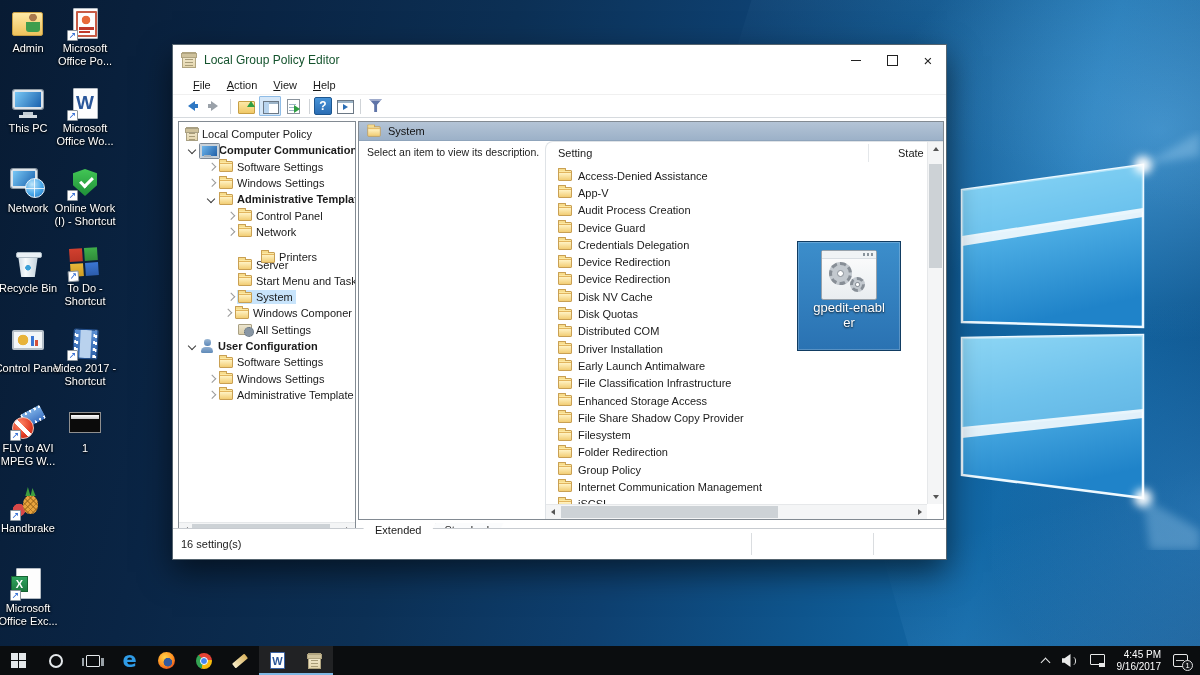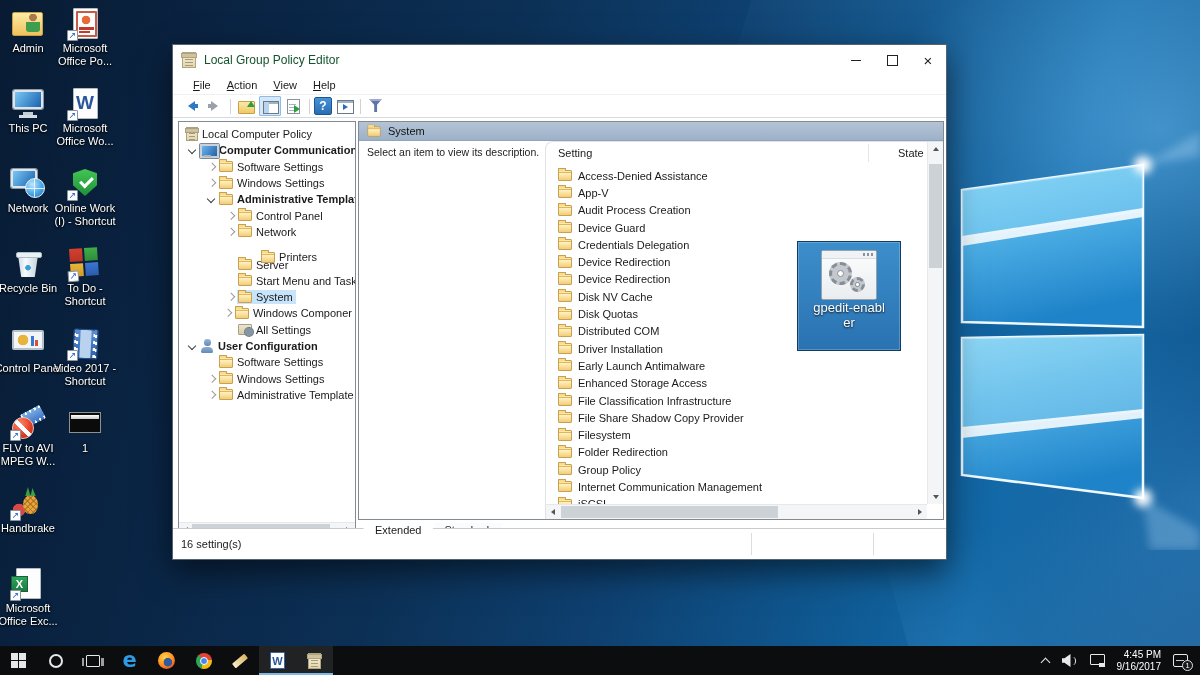--- a/index.html
+++ b/index.html
@@ -620,25 +620,25 @@
                   <div class="list-row">
                     <span class="li-folder"></span>
                     <span>Driver Installation</span>
                   </div>
                   <div class="list-row">
                     <span class="li-folder"></span>
                     <span>Early Launch Antimalware</span>
                   </div>
                   <div class="list-row">
                     <span class="li-folder"></span>
+                    <span>File Classification Infrastructure</span>
+                  </div>
+                  <div class="list-row">
+                    <span class="li-folder"></span>
                     <span>Enhanced Storage Access</span>
-                  </div>
-                  <div class="list-row">
-                    <span class="li-folder"></span>
-                    <span>File Classification Infrastructure</span>
                   </div>
                   <div class="list-row">
                     <span class="li-folder"></span>
                     <span>File Share Shadow Copy Provider</span>
                   </div>
                   <div class="list-row">
                     <span class="li-folder"></span>
                     <span>Filesystem</span>
                   </div>
                   <div class="list-row">

